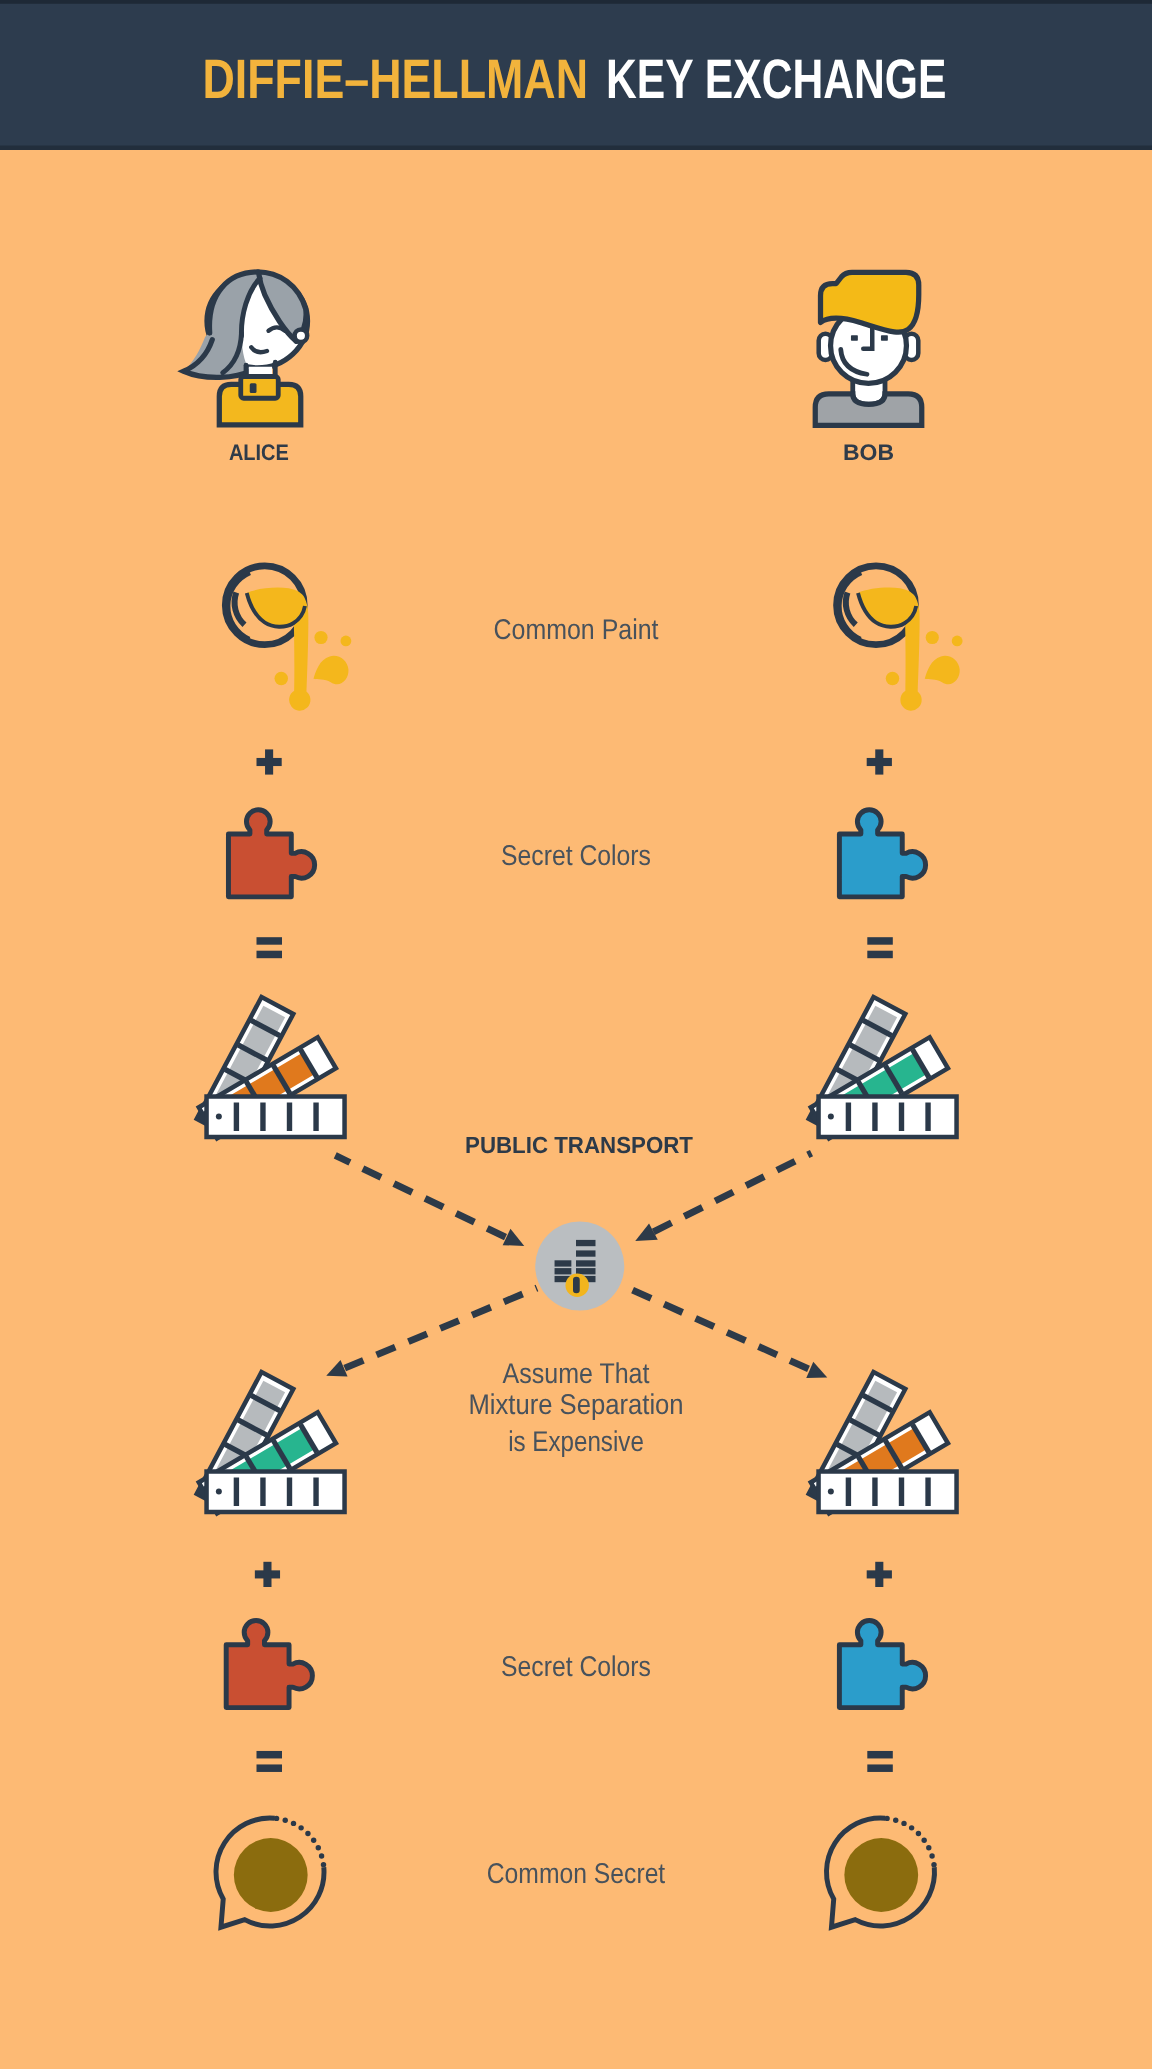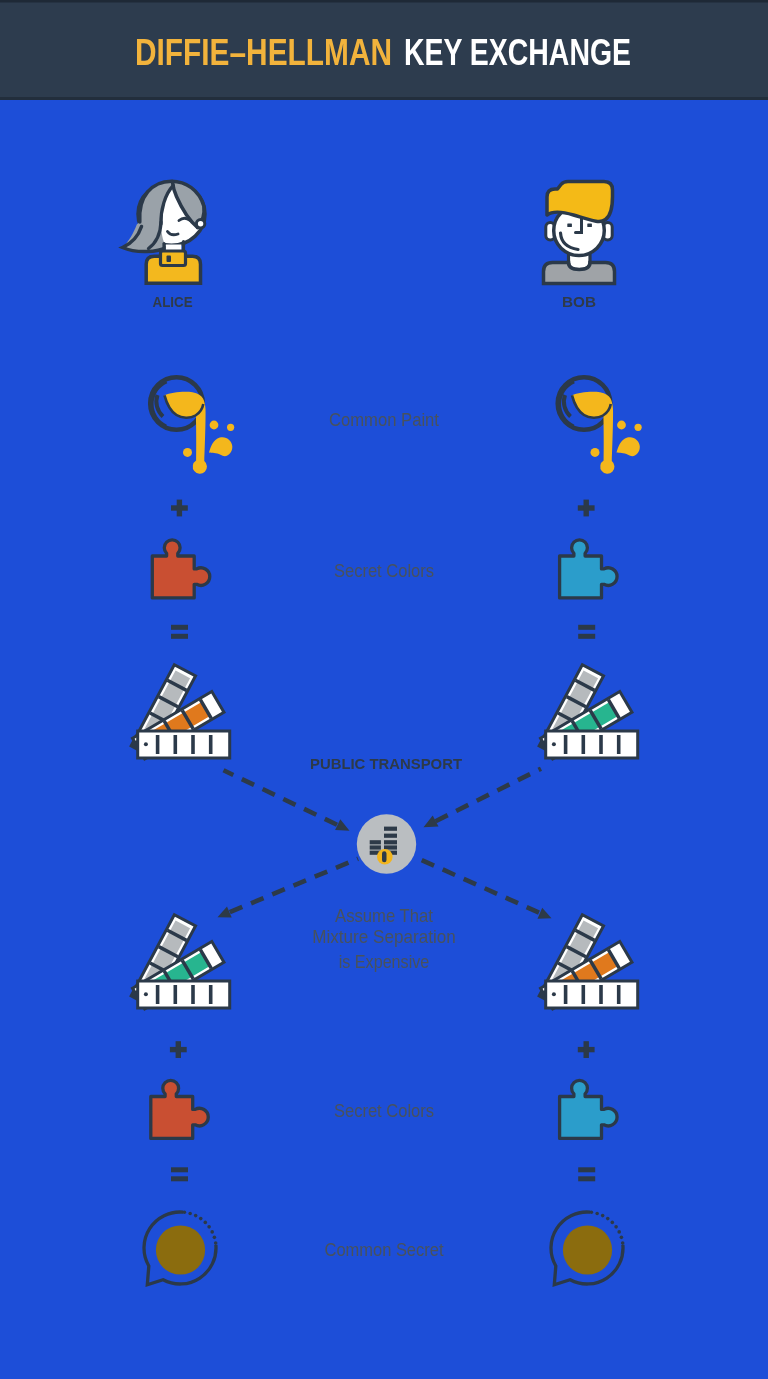--- a/index.html
+++ b/index.html
@@ -1,16 +1,16 @@
 <!DOCTYPE html>
 <html><head>
 <meta charset="utf-8">
 <style>
 html,body{margin:0;padding:0;background:#fdfdfc;}
-#page{position:relative;width:768px;height:1379px;overflow:hidden;background:#1d4ed8;
+#page{position:relative;width:768px;height:1379px;overflow:hidden;background:#fdba74;
 font-family:"Liberation Sans",sans-serif;}
 svg{display:block}
 </style>
 </head>
 <body>
 <div id="page">
 <svg width="768" height="1379" viewBox="0 0 768 1379">
 <defs>
 <g id="fan">
 

